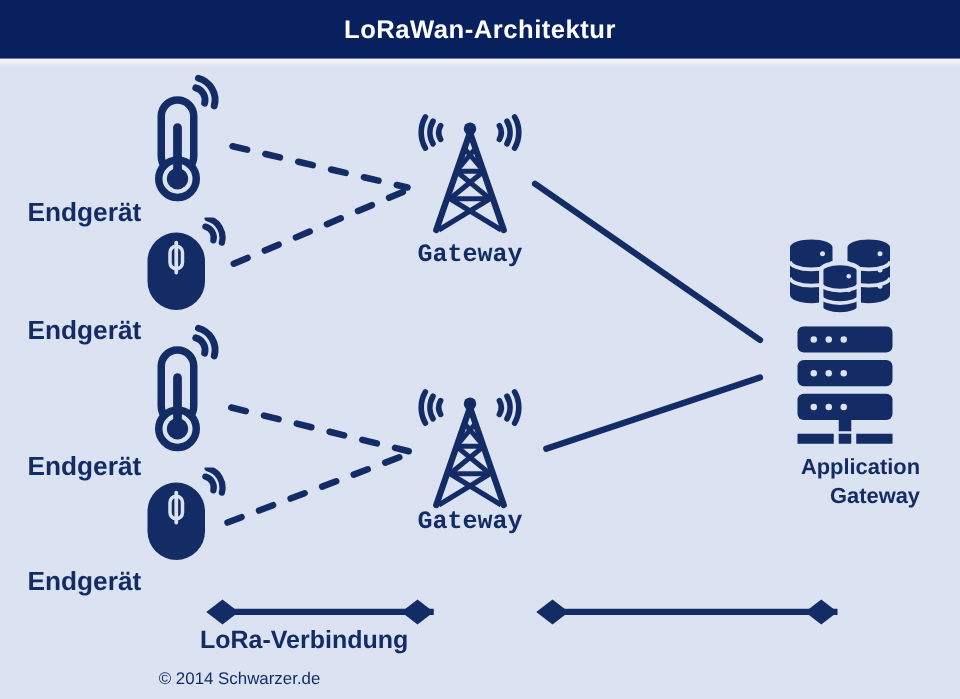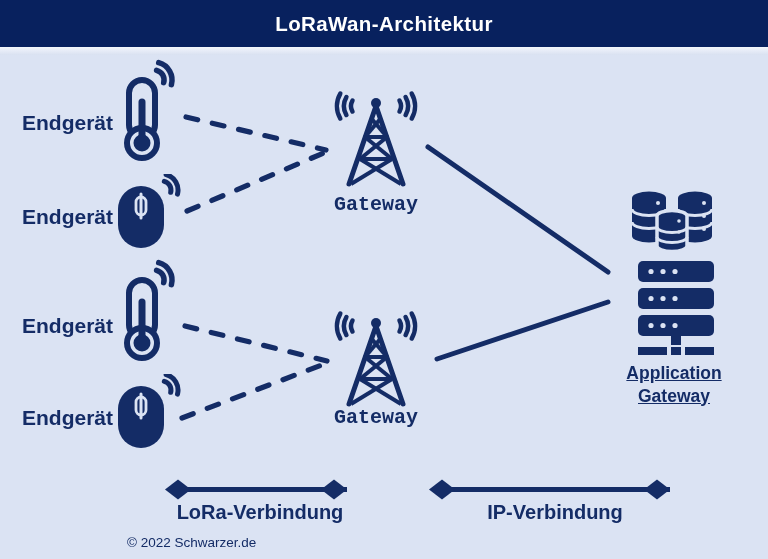--- a/index.html
+++ b/index.html
@@ -8,24 +8,24 @@
   html,body{margin:0;padding:0;background:var(--bg);}
   .stage{position:relative;width:768px;height:559px;background:var(--bg);overflow:hidden;
          font-family:"Liberation Sans","DejaVu Sans",sans-serif;color:var(--ink);}
   .titlebar{position:absolute;left:0;top:0;width:768px;height:47px;background:var(--header-bg);
             display:flex;align-items:center;justify-content:center;}
   .titlebar h1{margin:10px;font-size:20.5px;font-weight:700;letter-spacing:.4px;color:var(--title-color);}
   .header-sep{position:absolute;left:0;top:47px;width:768px;height:8px;
               background:linear-gradient(#f3f6fc,#d9e1f1);}
   .abs{position:absolute;}
   .lbl{position:absolute;font-weight:700;color:var(--ink);white-space:nowrap;}
-  .device-lbl{font-size:21px;}
+  .device-lbl{font-size:21px;margin-top:48px;}
   .gw-lbl{font-size:20px;width:110px;text-align:center;font-family:Liberation Mono, monospace;}
-  .app-lbl{font-size:17.5px;width:124px;text-align:center;line-height:22.5px;white-space:normal;text-decoration:underline;}
-  .legend-lbl{font-size:20px;text-align:center;}
+  .app-lbl{font-size:17.5px;width:124px;text-align:right;line-height:22.5px;white-space:normal;}
+  .legend-lbl{font-size:20px;}
   .copyright{position:absolute;font-size:13.5px;font-weight:400;color:var(--ink);}
   svg{display:block;}
   .s{stroke:var(--ink);fill:none;}
   .f{fill:var(--ink);}
   .bgs{stroke:var(--bg);fill:none;}
   .bgf{fill:var(--bg);}
   .cap{fill:var(--bg);stroke:var(--ink);}
   .fcyl{fill:var(--ink);stroke:var(--bg);}
   .overlay{position:absolute;left:0;top:0;pointer-events:none;}
 </style>
@@ -178,17 +178,16 @@
     <polygon class="f" points="5,12.5 18,2.5 31,12.5 18,22.5"></polygon>
     <polygon class="f" points="161,12.5 174,2.5 187,12.5 174,22.5"></polygon>
   </svg>
   <div class="lbl legend-lbl" style="left:160px;top:501px;width:200px">LoRa-Verbindung</div>
 
   <svg class="abs" style="left:428px;top:477px" width="254" height="25" viewBox="0 0 254 25">
     <line class="s" x1="14" y1="12.5" x2="242" y2="12.5" stroke-width="5"></line>
     <polygon class="f" points="1,12.5 14,2.5 27,12.5 14,22.5"></polygon>
     <polygon class="f" points="216,12.5 229,2.5 242,12.5 229,22.5"></polygon>
   </svg>
-  <div class="lbl legend-lbl" style="left:428px;top:501px;width:254px">IP-Verbindung</div>
 
-  <div class="copyright" style="left:127px;top:535px">© 2022 Schwarzer.de</div>
+  <div class="copyright" style="left:127px;top:535px">© 2014 Schwarzer.de</div>
 
 </div>
 
 </body></html>

